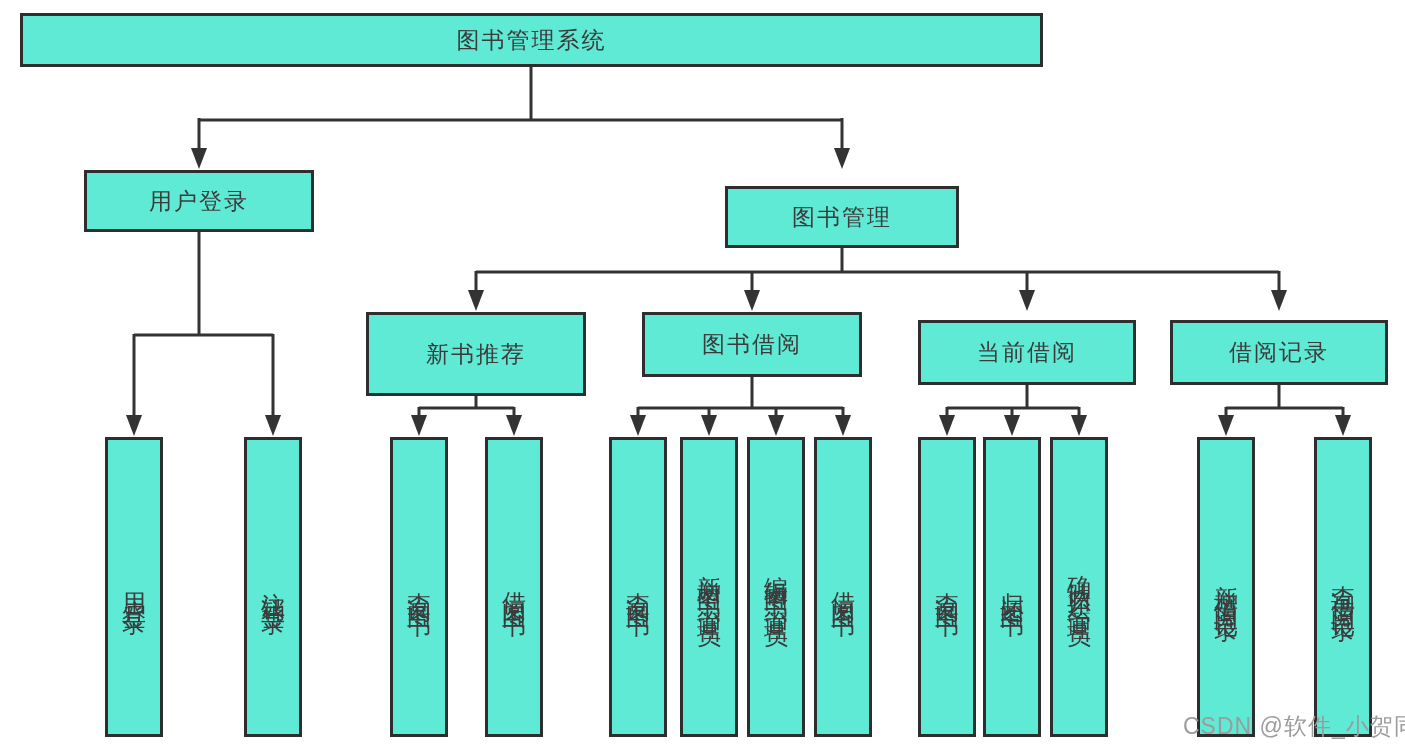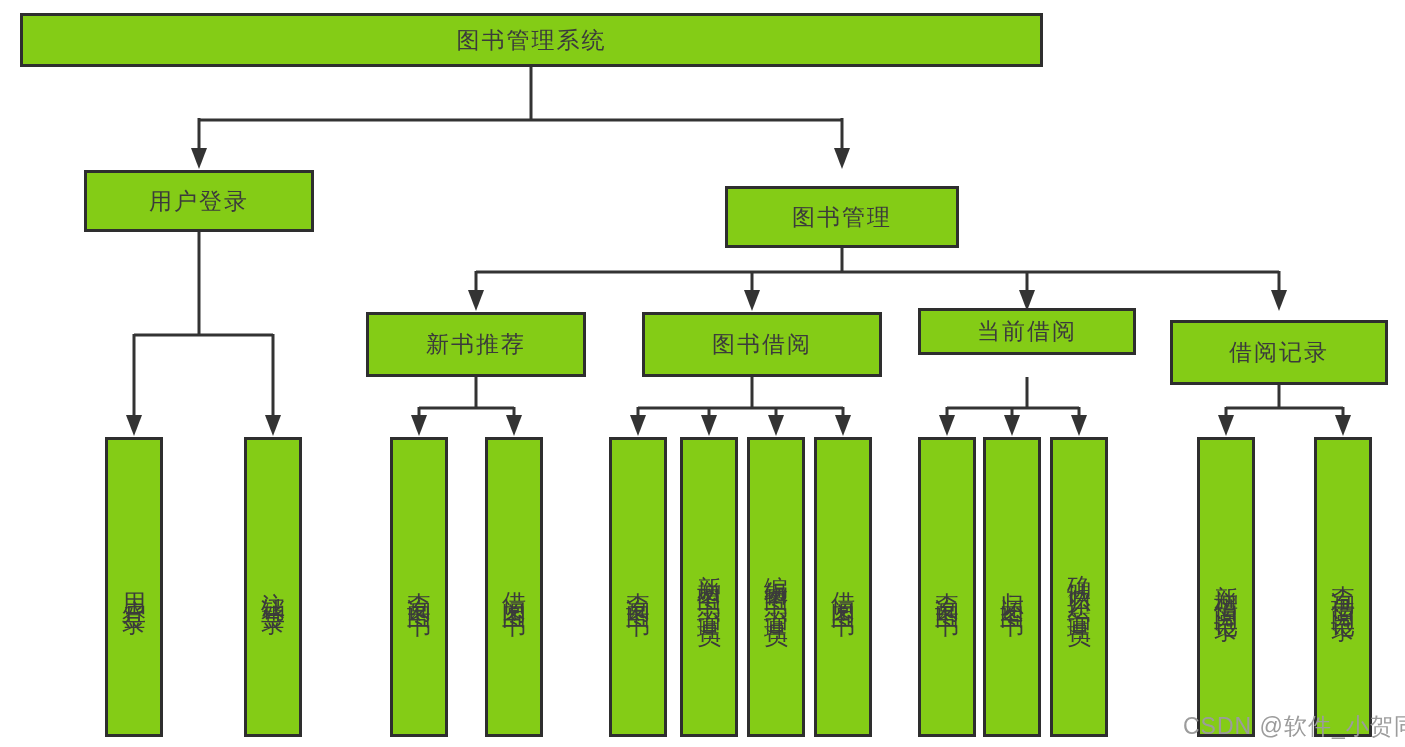--- a/index.html
+++ b/index.html
@@ -2,21 +2,21 @@
 <html><head>
 <meta charset="utf-8">
 <style>
   html,body{margin:0;padding:0;background:#ffffff;}
   .canvas{
     position:relative;width:1405px;height:747px;background:#ffffff;overflow:hidden;
     font-family:"Liberation Sans","DejaVu Sans",sans-serif;
   }
   .wires{position:absolute;left:0;top:0;z-index:1;}
   .box{
-    position:absolute;box-sizing:border-box;background:#84cc16;
+    position:absolute;box-sizing:border-box;background:#5eead4;
     border:3px solid #2e2e2e;color:#3b3b3b;z-index:2;
     display:flex;align-items:center;justify-content:center;line-height:1;
   }
   .hbox{font-size:23px;letter-spacing:2px;}
   .vbox{
     writing-mode:vertical-rl;text-orientation:mixed;
     font-size:24px;letter-spacing:7px;
   }
   .watermark{
     position:absolute;z-index:3;font-size:23px;color:#9c9c9c;
@@ -92,23 +92,23 @@
       <polygon points="1218,415 1234,415 1226,436"></polygon>
       <polygon points="1335,415 1351,415 1343,436"></polygon>
     </g>
   </svg>
 
   <div class="box hbox" style="left:20px;top:13px;width:1023px;height:54px">图书管理系统</div>
 
   <div class="box hbox" style="left:84px;top:170px;width:230px;height:62px">用户登录</div>
   <div class="box hbox" style="left:725px;top:186px;width:234px;height:62px">图书管理</div>
 
-  <div class="box hbox" style="left:366px;top:312px;width:220px;height:65px">新书推荐</div>
-  <div class="box hbox" style="left:642px;top:312px;width:240px;height:65px">图书借阅</div>
-  <div class="box hbox" style="left:918px;top:308px;width:218px;height:47px">当前借阅</div>
+  <div class="box hbox" style="left:366px;top:312px;width:220px;height:84px">新书推荐</div>
+  <div class="box hbox" style="left:642px;top:312px;width:220px;height:65px">图书借阅</div>
+  <div class="box hbox" style="left:918px;top:320px;width:218px;height:65px">当前借阅</div>
   <div class="box hbox" style="left:1170px;top:320px;width:218px;height:65px">借阅记录</div>
 
   <div class="box vbox" style="left:105px;top:437px;width:58px;height:300px">用户登录</div>
   <div class="box vbox" style="left:244px;top:437px;width:58px;height:300px">注销登录</div>
 
   <div class="box vbox" style="left:390px;top:437px;width:58px;height:300px">查询图书</div>
   <div class="box vbox" style="left:485px;top:437px;width:58px;height:300px">借阅图书</div>
 
   <div class="box vbox" style="left:609px;top:437px;width:58px;height:300px">查询图书</div>
   <div class="box vbox" style="left:680px;top:437px;width:58px;height:300px">新增图书（管理员）</div>

